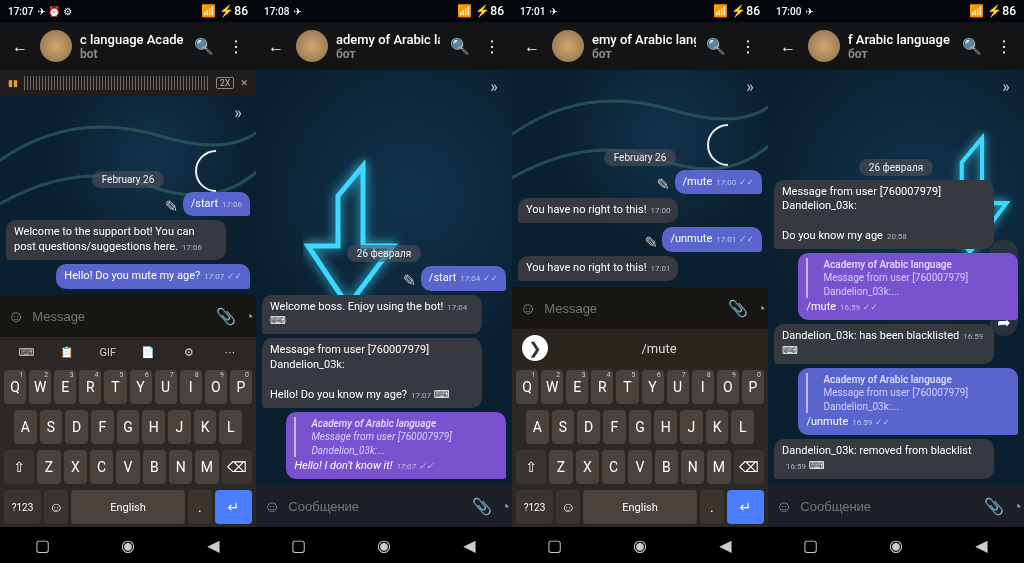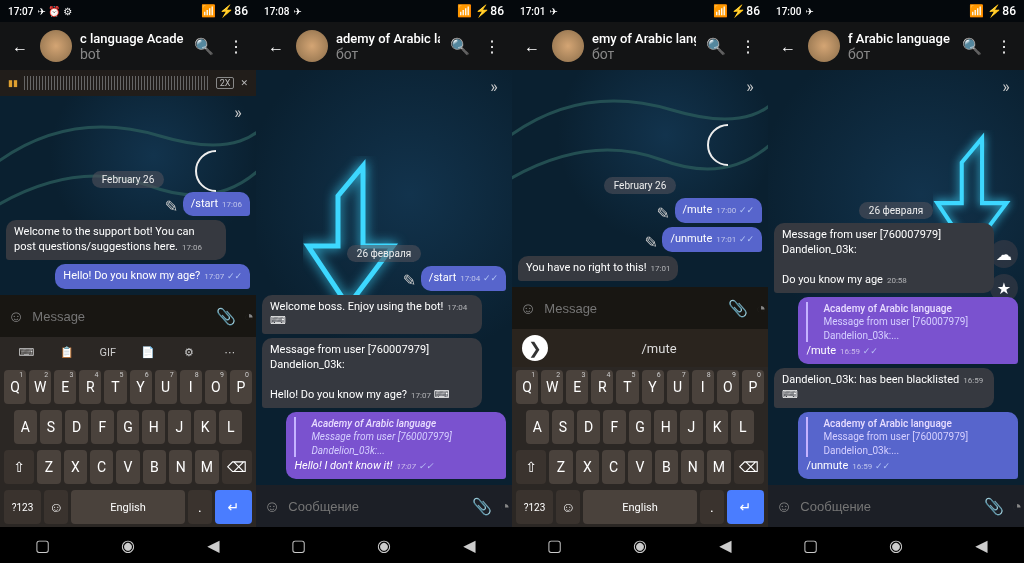--- a/index.html
+++ b/index.html
@@ -6,21 +6,21 @@
   body { font-family: -apple-system, Roboto, sans-serif; background: #000; display: flex; width: 1024px; height: 563px; overflow: hidden; }
   .panel { width: 256px; height: 563px; background: #0a1520; display: flex; flex-direction: column; position: relative; overflow: hidden; }
   .status-bar { height: 22px; background: rgba(0,0,0,0.6); display: flex; align-items: center; justify-content: space-between; padding: 0 8px; color: #fff; font-size: 10px; font-weight: 500; }
   .status-left { display: flex; align-items: center; gap: 4px; }
   .status-right { display: flex; align-items: center; gap: 3px; font-size: 12px; }
   .header { height: 48px; background: rgba(20,20,20,0.9); display: flex; align-items: center; padding: 0 8px; gap: 8px; }
   .back-btn, .search-btn, .more-btn, .expand-btn { width: 24px; height: 24px; display: flex; align-items: center; justify-content: center; color: #fff; cursor: pointer; }
   .avatar { width: 32px; height: 32px; border-radius: 50%; background: radial-gradient(circle, #d4a574, #8a6d4a); flex-shrink: 0; }
   .title-area { flex: 1; overflow: hidden; color: #fff; }
   .chat-title { font-size: 13px; white-space: nowrap; font-weight: 500; }
-  .chat-subtitle { font-size: 14px; color: #888; }
+  .chat-subtitle { font-size: 12px; color: #888; font-weight: bold; }
   .body-area { flex: 1; background: #0a2030; position: relative; overflow: hidden; background-image: radial-gradient(circle at 60% 30%, rgba(30,80,120,0.4), transparent 50%); }
   .bg-lines { position: absolute; inset: 0; opacity: 0.8; }
   .moon { position: absolute; top: 50px; right: 20px; width: 50px; height: 50px; }
   .neon-shape { position: absolute; top: 40%; left: 40%; transform: translate(-50%,-50%); }
   .messages { position: absolute; left: 0; right: 0; bottom: 0; padding: 6px; display: flex; flex-direction: column; gap: 4px; }
   .date-pill { align-self: center; background: rgba(80,80,90,0.6); color: #eee; font-size: 10px; padding: 3px 10px; border-radius: 10px; }
   .msg { max-width: 90%; padding: 5px 8px; border-radius: 10px; font-size: 11px; color: #fff; line-height: 1.35; position: relative; }
   .msg .time { font-size: 8px; color: rgba(255,255,255,0.6); margin-left: 4px; display: inline-block; }
   .in { background: #363940; align-self: flex-start; border-bottom-left-radius: 3px; }
   .out { background: #5765cc; align-self: flex-end; border-bottom-right-radius: 3px; }
@@ -92,21 +92,21 @@
         <path d="M30 5 A20 20 0 1 0 30 45 A15 15 0 1 1 30 5" stroke="#eee" stroke-width="2" fill="none"></path>
       </svg>
     <div class="expand-btn" style="position:absolute;top:4px;right:6px;color:#ccc">»</div>
     <div class="messages">
       <div class="date-pill">February 26</div>
       <div class="cmd-msg">
           <span class="edit-icon">✎</span>
           <div class="msg out"><span>/start</span><span class="time">17:06</span></div>
         </div>
       <div class="msg in"><span>Welcome to the support bot! You can post questions/suggestions here.</span><span class="time">17:06</span></div>
-      <div class="msg out"><span>Hello! Do you know my age?</span><span class="time">17:07</span> <span class="checks">✓✓</span></div>
+      <div class="msg out"><span>Hello! Do you mute my age?</span><span class="time">17:07</span> <span class="checks">✓✓</span></div>
     </div>
   </div>
   <div class="input-bar">
     <div class="emoji-btn">☺</div>
     <input class="msg-input" placeholder="Message" style="">
     <div class="attach-btn">📎</div>
     <div class="sticker-btn">◔</div>
 
   </div>
   <div class="keyboard">
@@ -249,20 +249,21 @@
     <svg class="moon" viewBox="0 0 50 50">
         <path d="M30 5 A20 20 0 1 0 30 45 A15 15 0 1 1 30 5" stroke="#eee" stroke-width="2" fill="none"></path>
       </svg>
     <div class="expand-btn" style="position:absolute;top:4px;right:6px;color:#ccc">»</div>
     <div class="messages">
       <div class="date-pill">February 26</div>
       <div class="cmd-msg">
           <span class="edit-icon">✎</span>
           <div class="msg out"><span>/mute</span><span class="time">17:00</span> <span class="checks">✓✓</span></div>
         </div>
+      <div class="msg in"><span>You have no right to this!</span><span class="time">17:00</span></div>
       <div class="cmd-msg">
           <span class="edit-icon">✎</span>
           <div class="msg out"><span>/unmute</span><span class="time">17:01</span> <span class="checks">✓✓</span></div>
         </div>
       <div class="msg in"><span>You have no right to this!</span><span class="time">17:01</span></div>
     </div>
   </div>
   <div class="input-bar">
     <div class="emoji-btn">☺</div>
     <input class="msg-input" placeholder="Message" style="">
@@ -359,20 +360,21 @@
 Do you know my age</span><span class="time">20:58</span></div>
       <div class="msg out purple"><div class="reply-bar">
             <div class="r1">Academy of Arabic language</div>
             <div class="r2">Message from user [760007979] Dandelion_03k:...</div>
           </div><span>/mute</span><span class="time">16:59</span> <span class="checks">✓✓</span></div>
       <div class="msg in"><span>Dandelion_03k: has been blacklisted</span><span class="time">16:59</span> <span>⌨</span></div>
       <div class="msg out"><div class="reply-bar">
             <div class="r1">Academy of Arabic language</div>
             <div class="r2">Message from user [760007979] Dandelion_03k:...</div>
           </div><span>/unmute</span><span class="time">16:59</span> <span class="checks">✓✓</span></div>
+      <div class="msg in"><span>Dandelion_03k: removed from blacklist</span><span class="time">16:59</span> <span>⌨</span></div>
     </div>
   </div>
   <div class="input-bar dark">
     <div class="emoji-btn">☺</div>
     <input class="msg-input" placeholder="Сообщение" style="">
     <div class="attach-btn">📎</div>
     <div class="sticker-btn">◔</div>
 
   </div>
   <div class="nav-bar">

